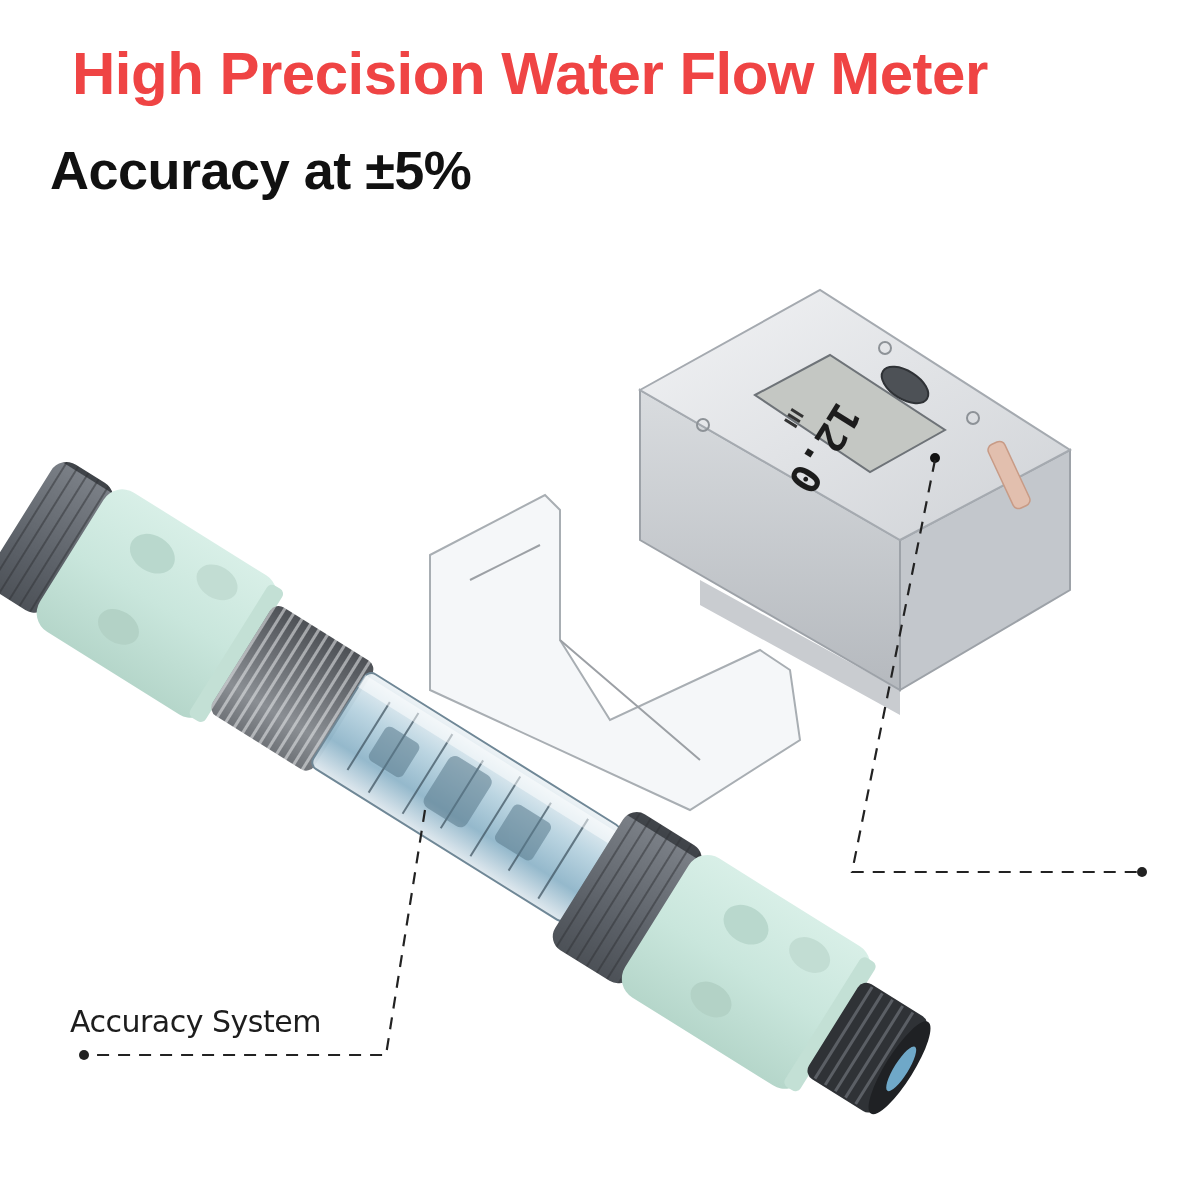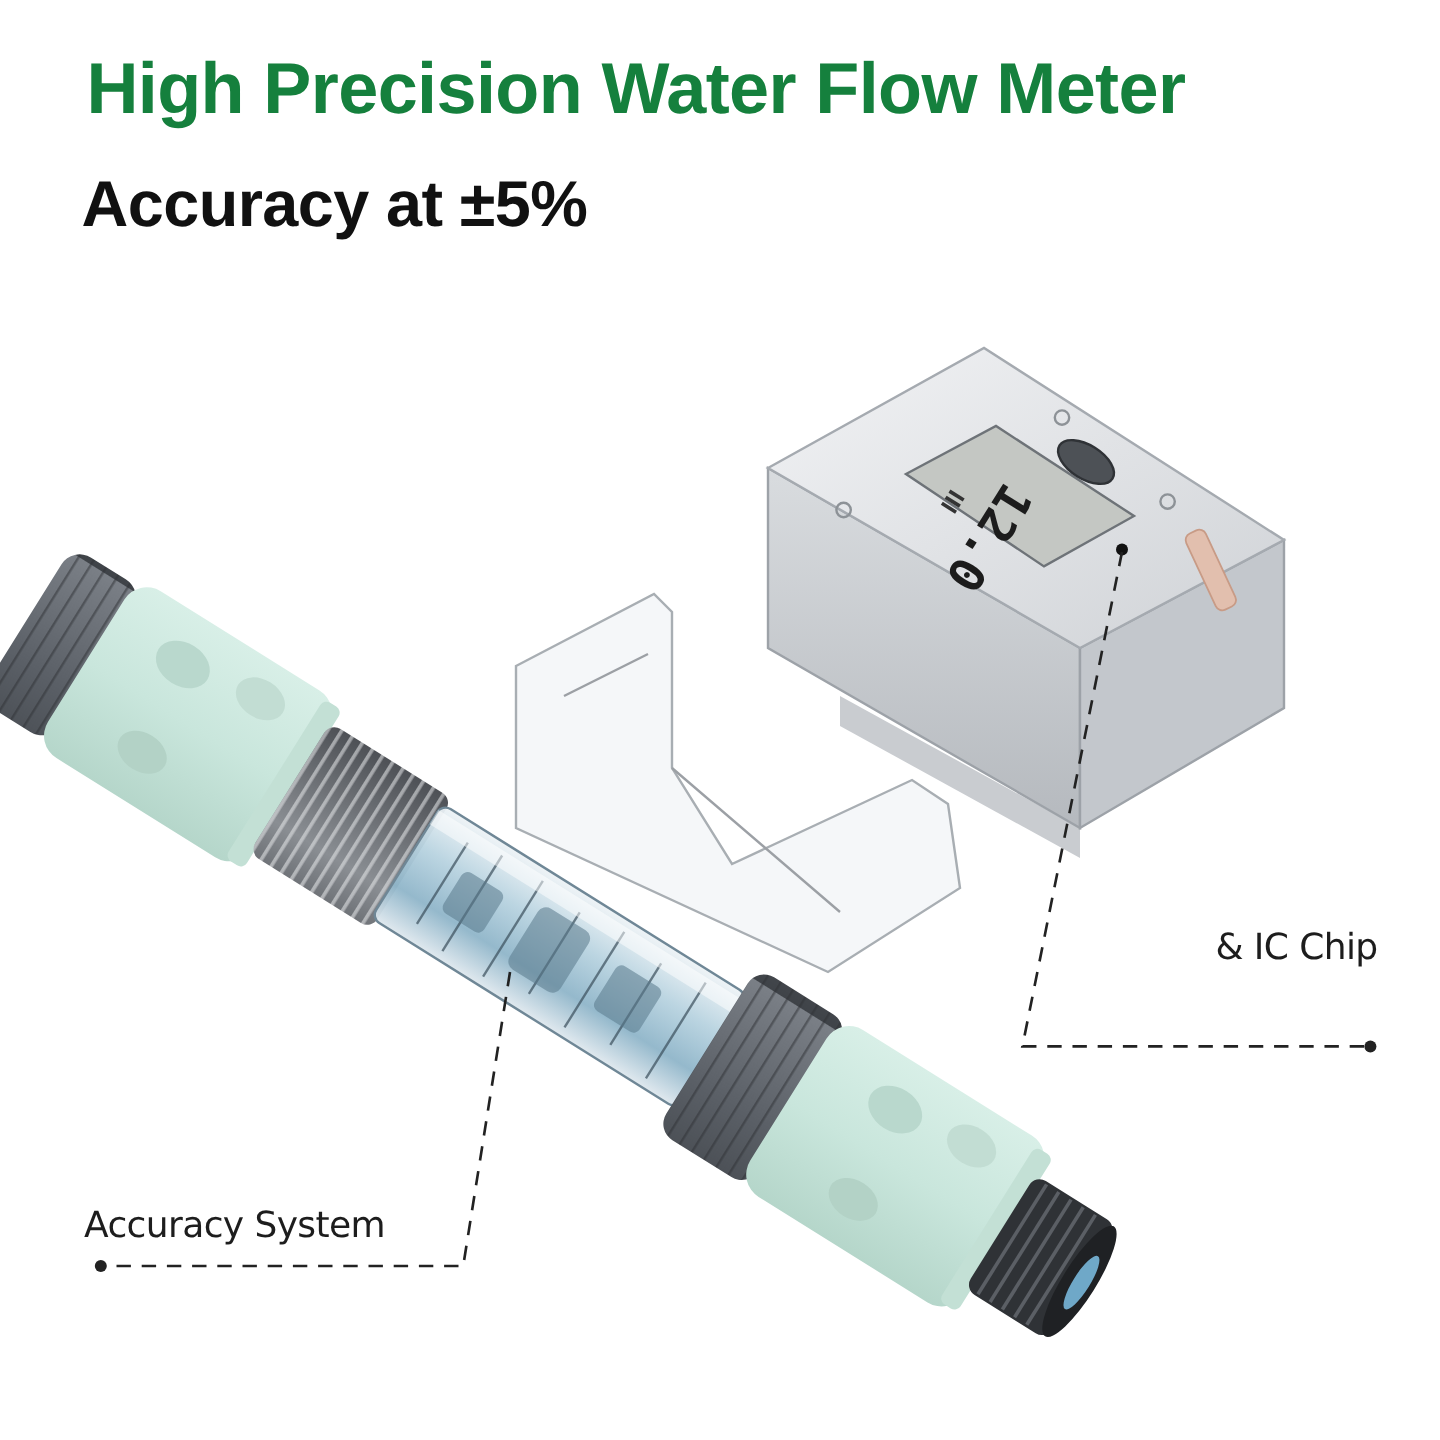--- a/index.html
+++ b/index.html
@@ -2,24 +2,24 @@
 <html><head>
   <meta charset="utf-8">
   <style>
     * { box-sizing: border-box; margin: 0; padding: 0; }
     html, body { width: 1200px; height: 1200px; background: #ffffff; overflow: hidden; }
     body { position: relative; font-family: "Liberation Sans", "DejaVu Sans", sans-serif; }
 
     .headline {
       position: absolute; left: 72px; top: 38px;
       font-size: 60px; font-weight: bold; letter-spacing: -0.5px;
-      color: #15803d; line-height: 1.2; white-space: nowrap;
+      color: #ef4444; line-height: 1.2; white-space: nowrap;
     }
     .subheadline {
-      position: absolute; left: 68px; top: 138px;
+      position: absolute; left: 50px; top: 138px;
       font-size: 54px; font-weight: bold; letter-spacing: -0.5px;
       color: #111111; line-height: 1.2; white-space: nowrap; text-align: center;
     }
 
     .art { position: absolute; left: 0; top: 0; width: 1200px; height: 1200px; }
 
     .callout-label {
       position: absolute; font-size: 30px; color: #1d1d1d; line-height: 1.3;
       font-family: "DejaVu Sans", sans-serif; letter-spacing: -0.5px;
     }
@@ -181,18 +181,17 @@
   </g>
   <circle cx="1142" cy="872" r="5" fill="#222"></circle>
 
   <g fill="none" stroke="#222" stroke-width="2.2" stroke-dasharray="12 9">
     <path d="M425 810 L386 1055 L86 1055"></path>
   </g>
   <circle cx="84" cy="1055" r="5" fill="#222"></circle>
 </svg>
 
 <div class="callout-label label-hall">
-  <div>&amp; IC Chip</div>
 </div>
 
 <div class="callout-label label-impeller">
   <div>Accuracy System</div>
 </div>
 
 </body></html>

